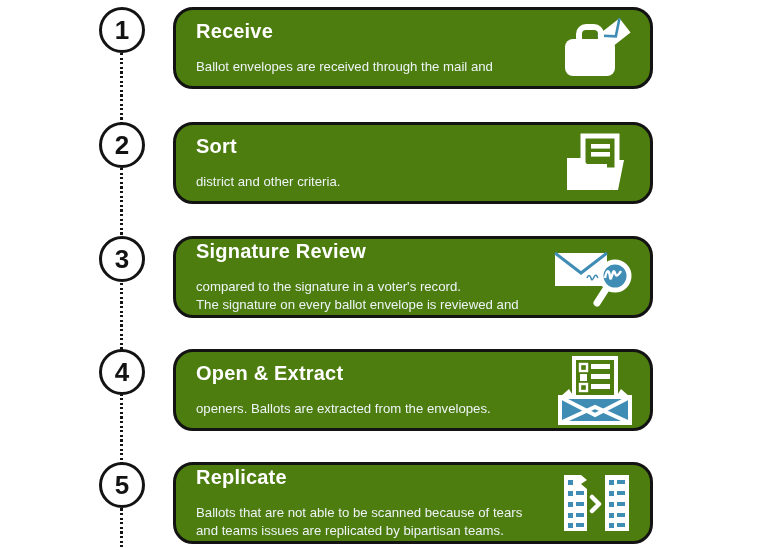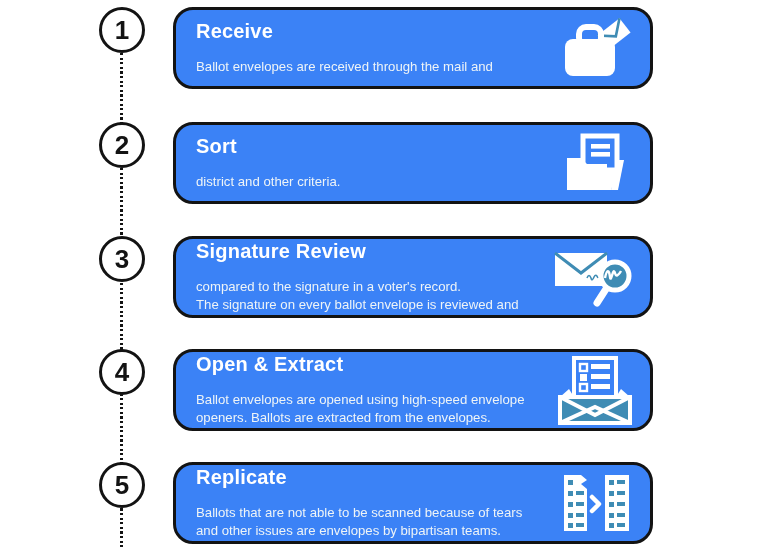--- a/index.html
+++ b/index.html
@@ -31,21 +31,21 @@
     border-radius:50%;
     background:#ffffff;
     display:flex;align-items:center;justify-content:center;
     font-size:26px;font-weight:bold;color:#131313;
     flex:0 0 auto;
   }
   .card{
     margin-left:28px;
     width:480px;height:82px;
     box-sizing:border-box;
-    background:#3b82f6;
+    background:#4d7c0f;
     border:3.6px solid #131313;
     border-radius:20px;
     display:flex;
     align-items:center;
   }
   .card-text{
     flex:1 1 auto;
     padding:0 4px 0 20px;
     min-width:0;
   }
@@ -153,21 +153,20 @@
   </div>
 
   <div class="step" style="top:349px;">
     <div class="step-number">
       <span>4</span>
     </div>
     <div class="card">
       <div class="card-text">
         <h2 class="card-title">Open &amp; Extract</h2>
         <div class="card-desc">
-          <div>Ballot envelopes are opened using high-speed envelope</div>
           <div>openers. Ballots are extracted from the envelopes.</div>
         </div>
       </div>
       <div class="card-icon">
         <svg width="80" height="70" viewBox="0 0 80 70">
           <rect x="18" y="3" width="42" height="44" fill="none" stroke="#ffffff" stroke-width="4"></rect>
           <rect x="24" y="9" width="7" height="7" fill="none" stroke="#ffffff" stroke-width="2.4"></rect>
           <rect x="24" y="19" width="7" height="7" fill="#ffffff"></rect>
           <rect x="24" y="29" width="7" height="7" fill="none" stroke="#ffffff" stroke-width="2.4"></rect>
           <rect x="35" y="9" width="19" height="5" fill="#ffffff"></rect>
@@ -185,21 +184,21 @@
 
   <div class="step" style="top:462px;">
     <div class="step-number">
       <span>5</span>
     </div>
     <div class="card">
       <div class="card-text">
         <h2 class="card-title">Replicate</h2>
         <div class="card-desc">
           <div>Ballots that are not able to be scanned because of tears</div>
-          <div>and other issues are envelopes by bipartisan teams.</div>
+          <div>and teams issues are replicated by bipartisan teams.</div>
         </div>
       </div>
       <div class="card-icon">
         <svg width="76" height="62" viewBox="0 0 76 62">
           <path d="M6,3 L23,3 L29,8 L23,12 L29,17 L29,59 L6,59 Z" fill="#ffffff"></path>
           <rect x="10" y="8" width="5" height="5" fill="#3f8cb4"></rect>
           <rect x="10" y="19" width="5" height="5" fill="#3f8cb4"></rect>
           <rect x="10" y="30" width="5" height="5" fill="#3f8cb4"></rect>
           <rect x="10" y="41" width="5" height="5" fill="#3f8cb4"></rect>
           <rect x="10" y="51" width="5" height="5" fill="#3f8cb4"></rect>

